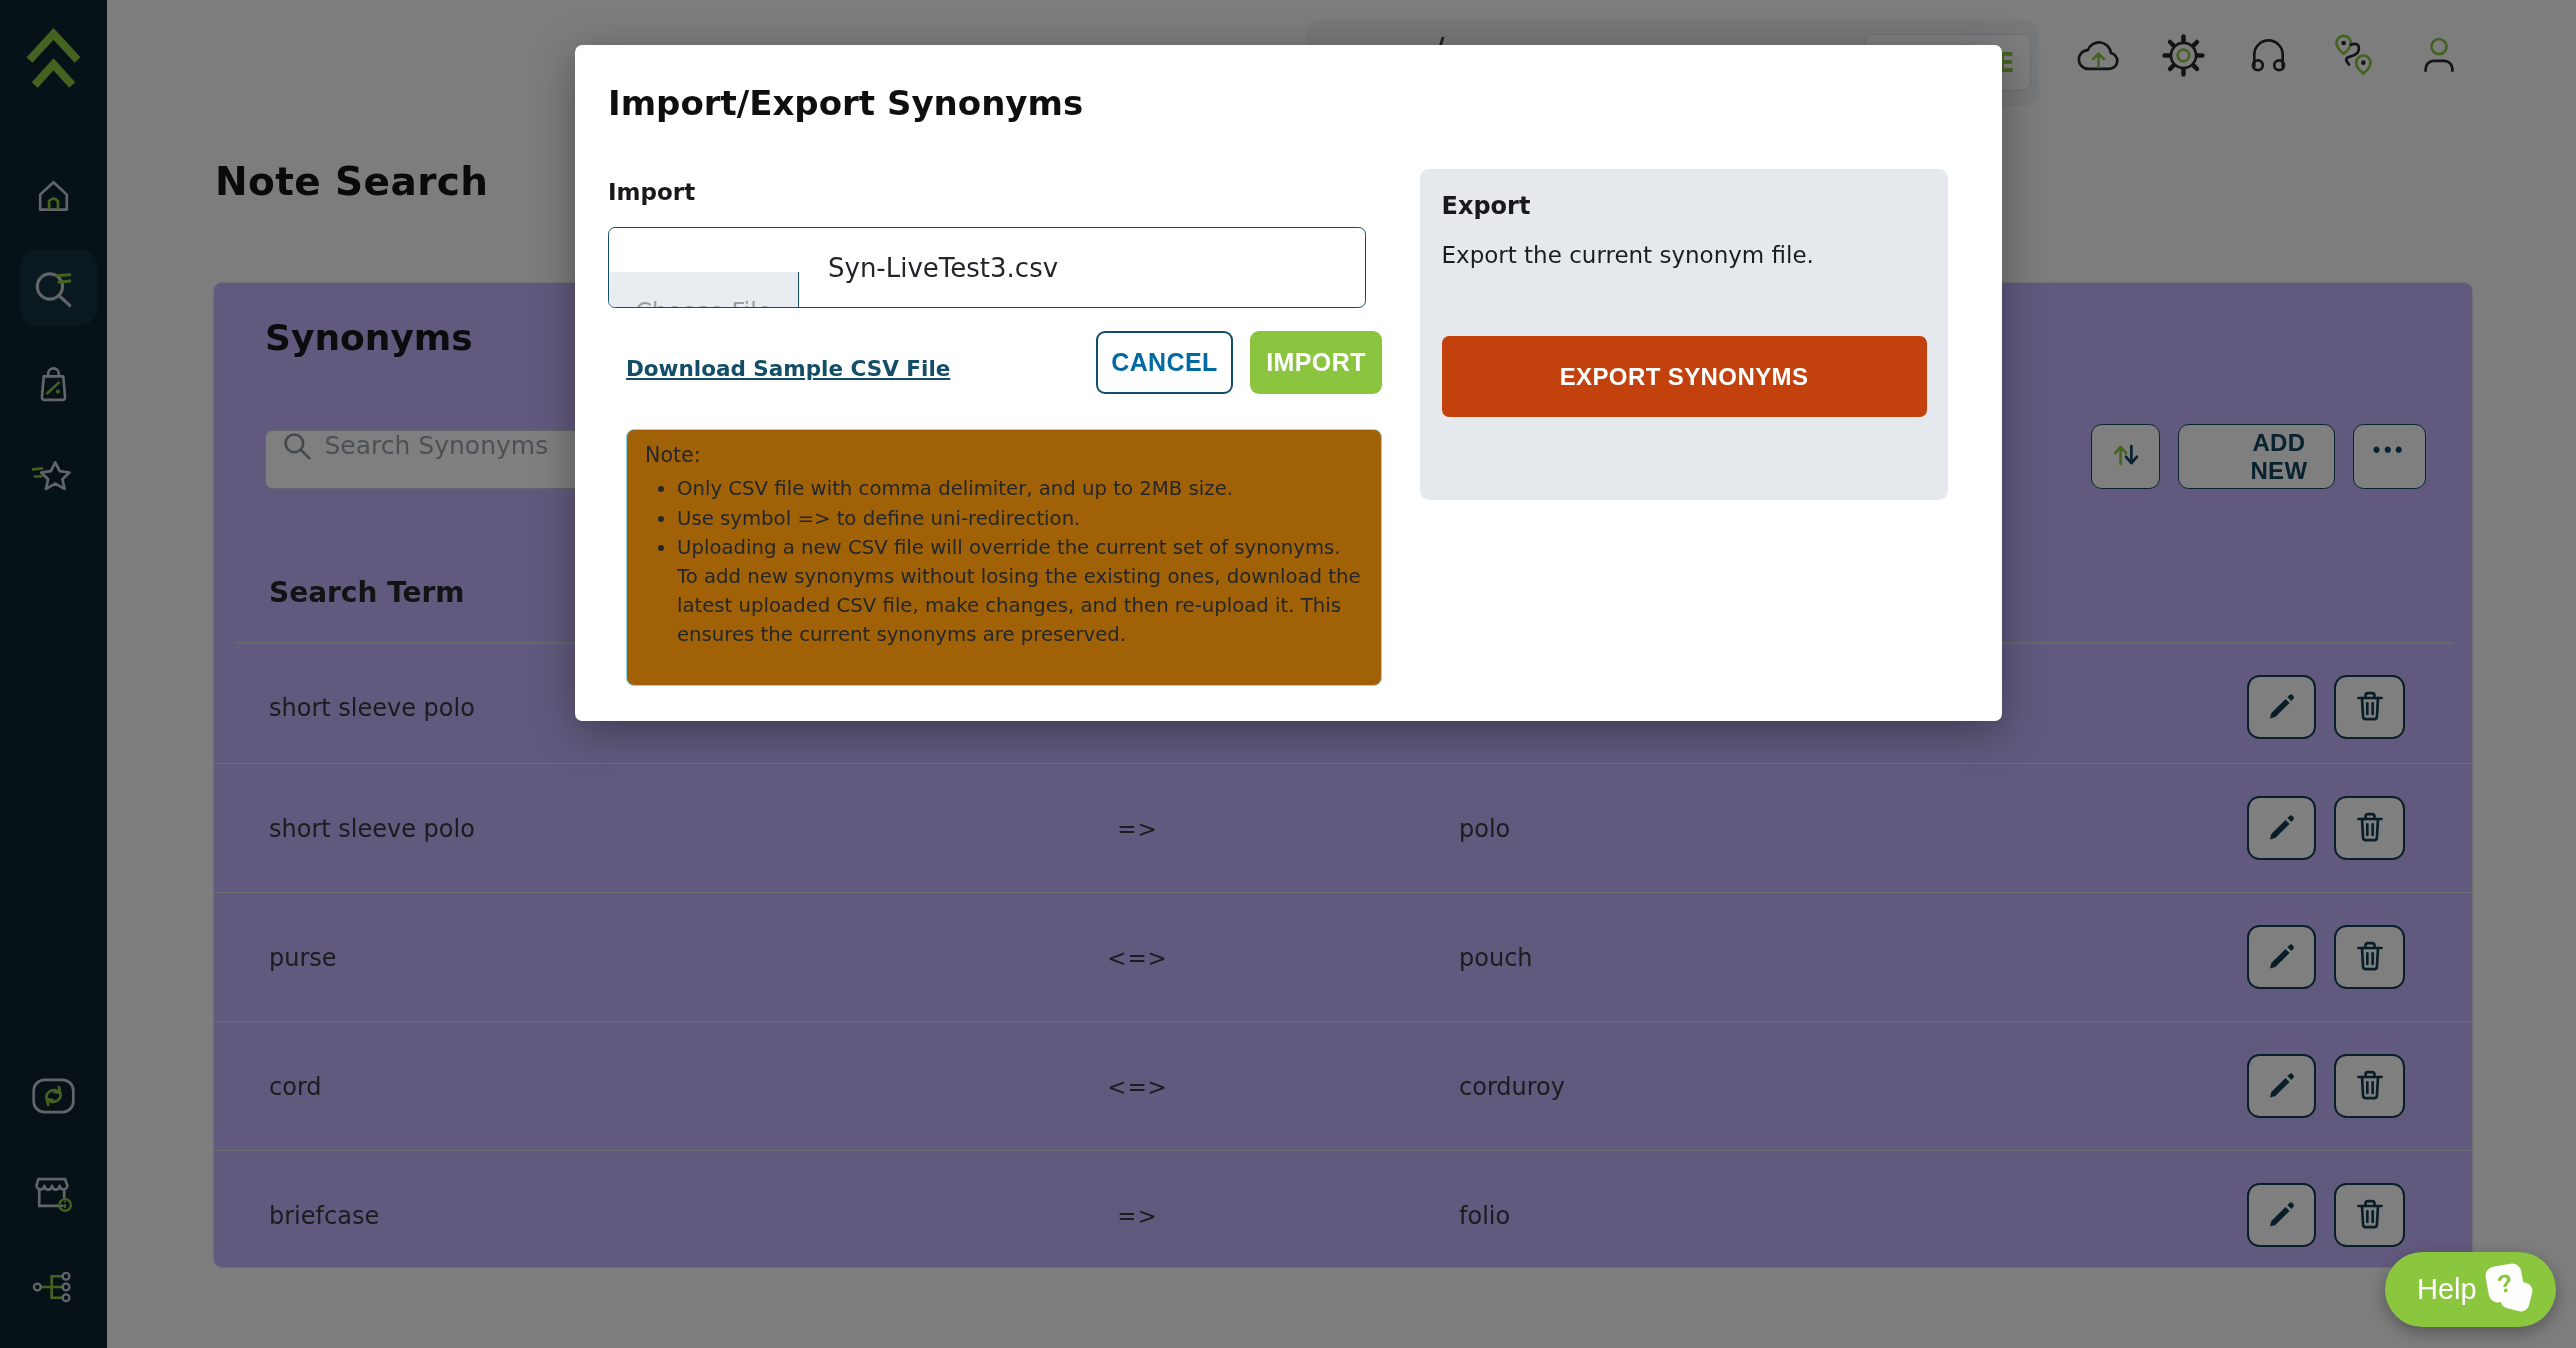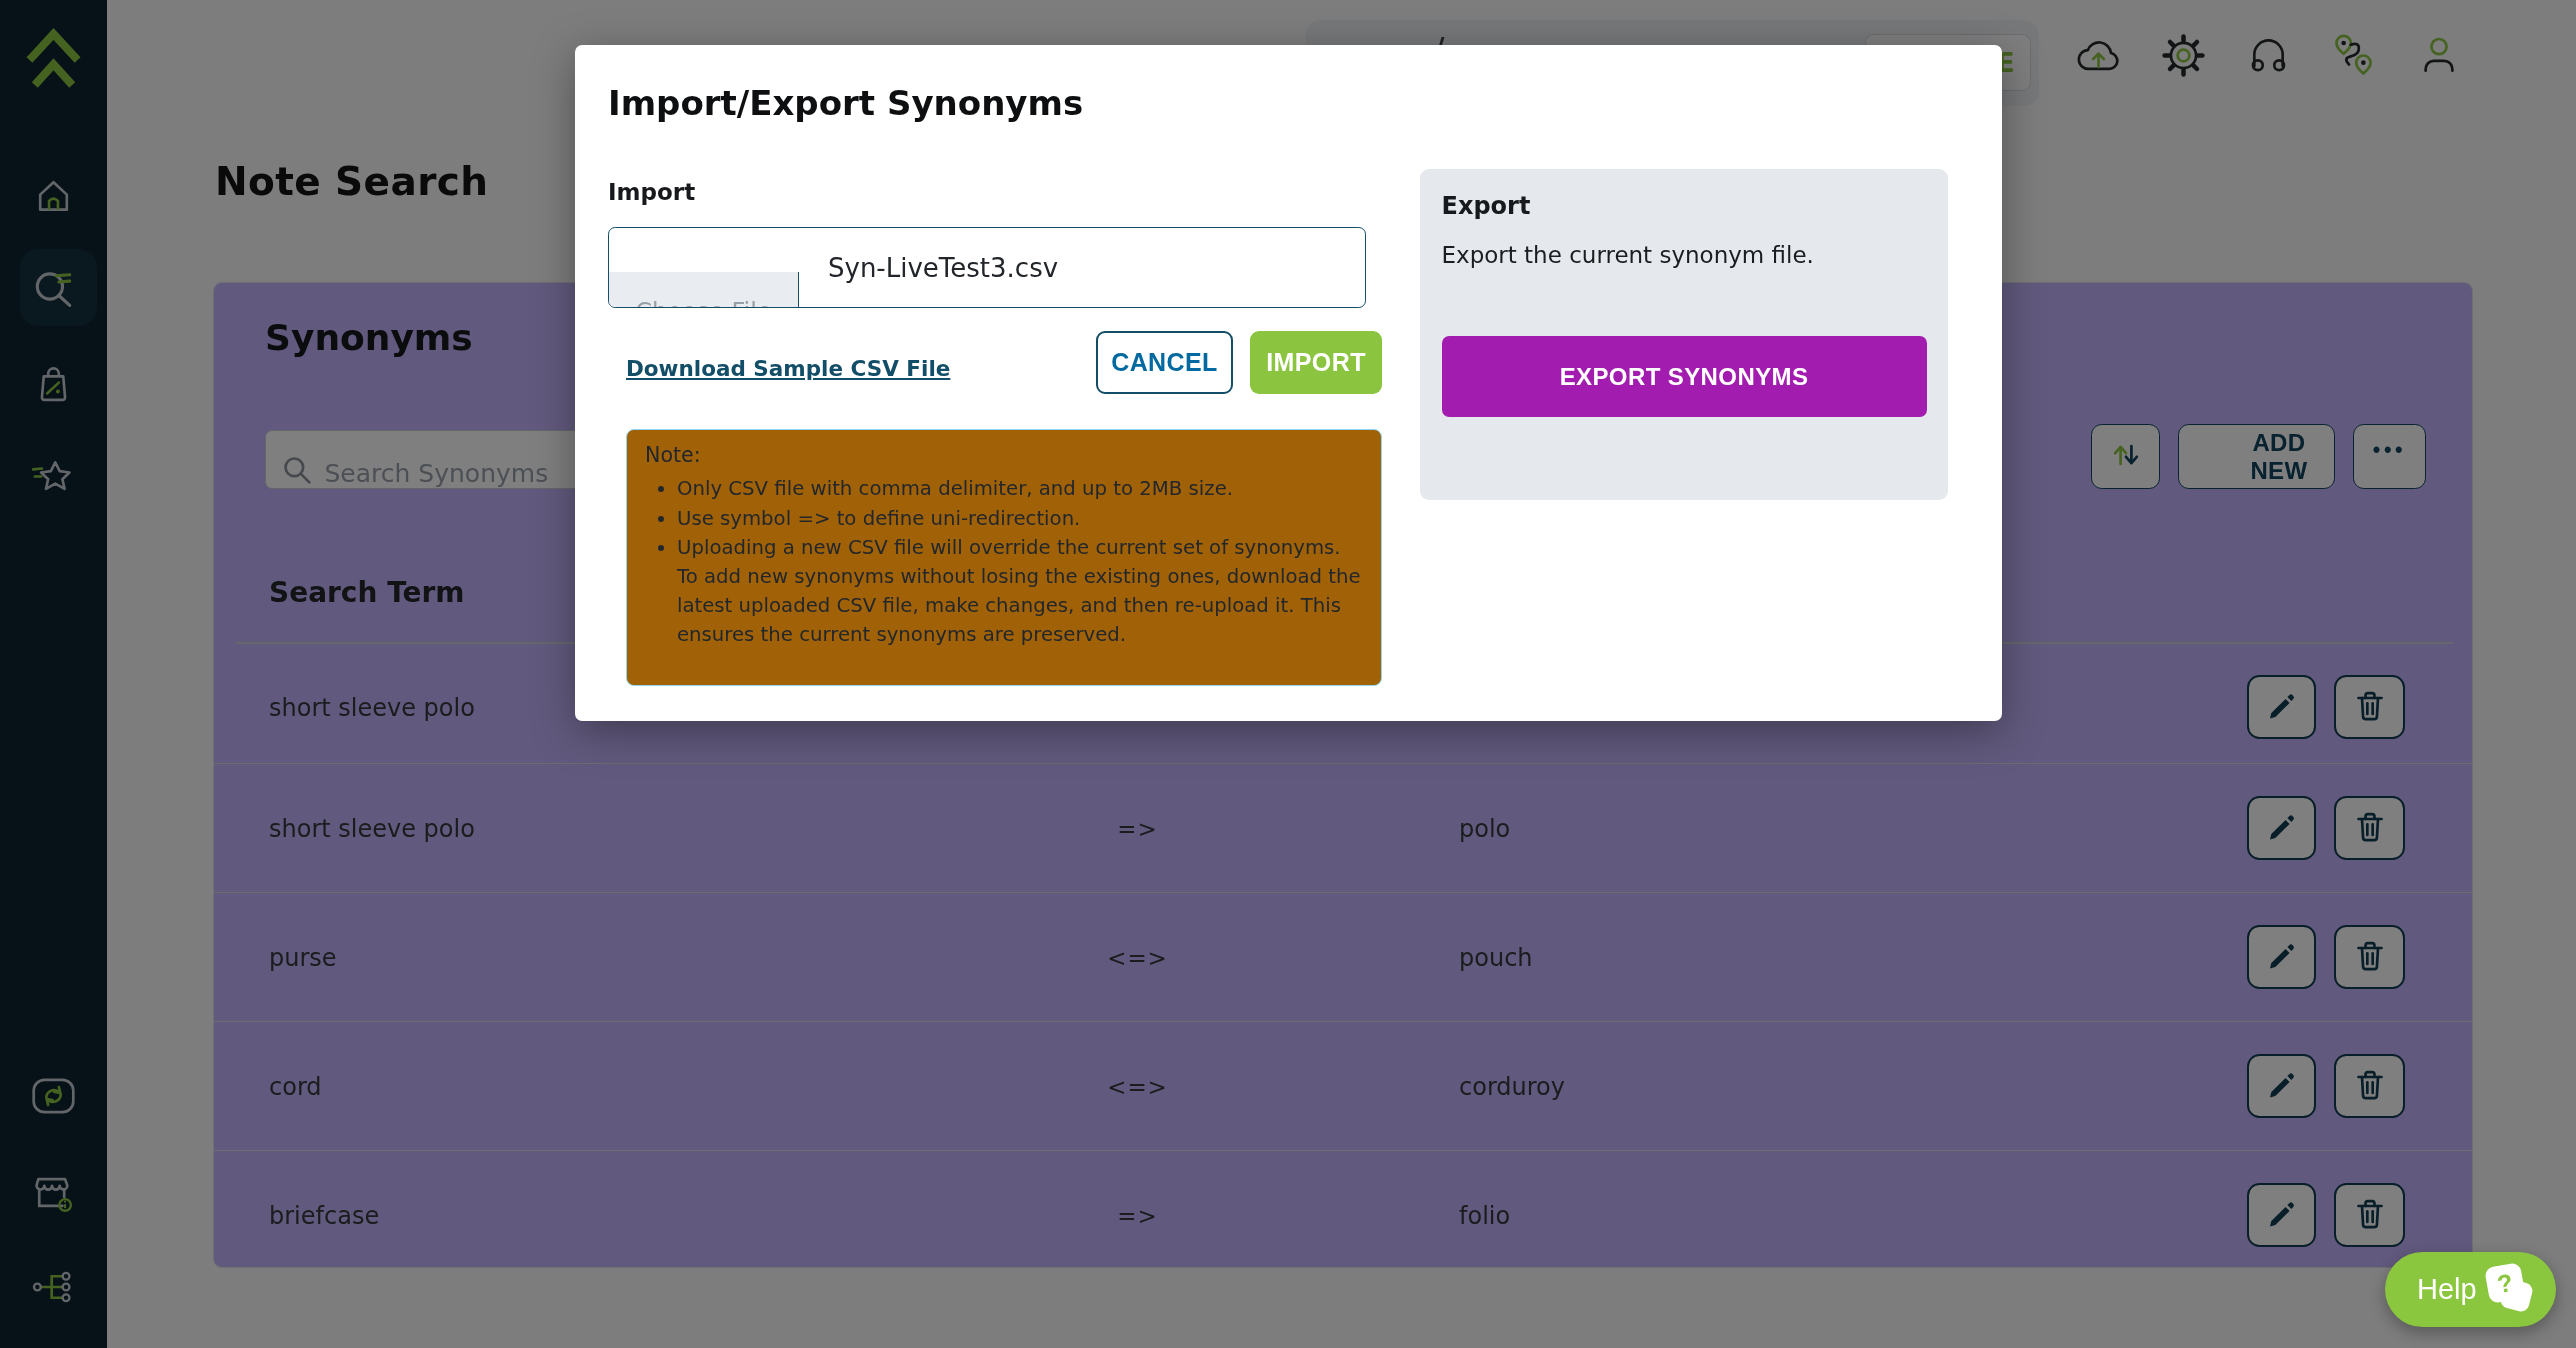--- a/index.html
+++ b/index.html
@@ -28,21 +28,21 @@
     border-radius:9px; display:flex; align-items:center; justify-content:flex-end; padding-right:14.3px;
     color:#8bc540; font-weight:bold; font-size:27px; letter-spacing:0.9px; }
   .hdr-icons { position:absolute; left:2075px; top:32px; display:flex; gap:38px; align-items:center; }
   .hdr-icon { width:47px; height:47px; display:flex; align-items:center; justify-content:center; }
   
   .page-title { position:absolute; left:215px; top:159px; font-size:39px; font-weight:800; color:#141414; letter-spacing:0.4px; }
   .card { position:absolute; left:213px; top:282px; width:2260px; height:986px; background:#c4b5fd;
     border:1.8px solid #dce1e6; border-radius:9px; overflow:hidden; }
   .card-title { position:absolute; left:51px; top:34px; font-size:36px; font-weight:800; color:#17181a; }
   .syn-search { position:absolute; left:51px; top:147px; width:537px; height:59px; border:1.8px solid #c7ced4; border-radius:7.2px;
-    background:#fff; display:flex; align-items:flex-end; padding-left:16px; }
+    background:#fff; display:flex; align-items:flex-start; padding-left:16px; }
   .syn-search input { border:none; outline:none; flex:1; margin-left:12.5px; font-size:25px; color:#333; background:transparent;
     font-family:inherit; }
   .syn-search input::placeholder { color:#99a1aa; }
   .tool-btn { position:absolute; top:141px; height:65px; background:#fff; border:1.8px solid #10445e; border-radius:10.7px;
     display:flex; align-items:center; justify-content:center; color:#10445e; font-weight:bold; cursor:pointer; }
   .btn-sort { left:1877px; width:69px; }
   .btn-addnew { left:1964px; width:157px; font-size:24px; letter-spacing:0.4px;padding-left:45px; }
   .btn-more { left:2139px; width:73px; font-size:21.5px; letter-spacing:3.6px; padding-bottom:12.5px; }
   .th { position:absolute; left:55px; top:293px; font-size:28px; font-weight:bold; color:#232629; }
   .th-line { position:absolute; left:21.5px; top:359px; width:2217px; height:1.8px; background:#ccd3d9; }
@@ -74,21 +74,21 @@
   .m-cancel { left:521px; width:137px; background:#fff; border:2.2px solid #134e68; color:#0369a1; }
   .m-import { left:675px; width:132px; background:#8bc540; border:none; color:#fff; }
   .note-box { position:absolute; left:51px; top:384px; width:756px; height:257px; background:#a16207; border:1.8px solid #8fd7f1;
     border-radius:8px; padding:12.5px 18px; color:#23272b; }
   .note-title { font-size:20.6px; }
   .note-box ul { margin-top:7.2px; padding-left:32px; }
   .note-box li { font-size:19.7px; line-height:29px; margin-bottom:0.9px; }
   .export-panel { position:absolute; left:845px; top:124px; width:528px; height:331px; background:#e5e9ed; border-radius:9px; }
   .exp-title { position:absolute; left:21.5px; top:23px; font-size:24px; font-weight:bold; color:#17191c; }
   .exp-desc { position:absolute; left:21.5px; top:73px; font-size:23px; color:#1b1e21; }
-  .exp-btn { position:absolute; left:21.5px; top:167px; width:485px; height:81px; background:#a21caf; border:none; border-radius:7.2px;
+  .exp-btn { position:absolute; left:21.5px; top:167px; width:485px; height:81px; background:#c2410c; border:none; border-radius:7.2px;
     color:#fff; font-size:24px; font-weight:bold; letter-spacing:0.4px; display:flex; align-items:center; justify-content:center;
     cursor:pointer; }
   
   .help-pill { position:absolute; left:2385px; top:1252px; width:171px; height:75px; background:#8bc63f; border:none;
     border-radius:38px; z-index:200; display:flex; align-items:center; cursor:pointer;
     box-shadow:0 5.4px 16px rgba(0,0,0,0.3); }
   .help-label { margin-left:32px; color:#fff; font-size:29px; }
   .help-icon { position:relative; width:50px; height:50px; margin-left:10.7px; }
   .help-icon .back { position:absolute; left:14.3px; top:16px; width:29px; height:29px; background:#fff; border-radius:8px;
     transform:rotate(14deg); }

